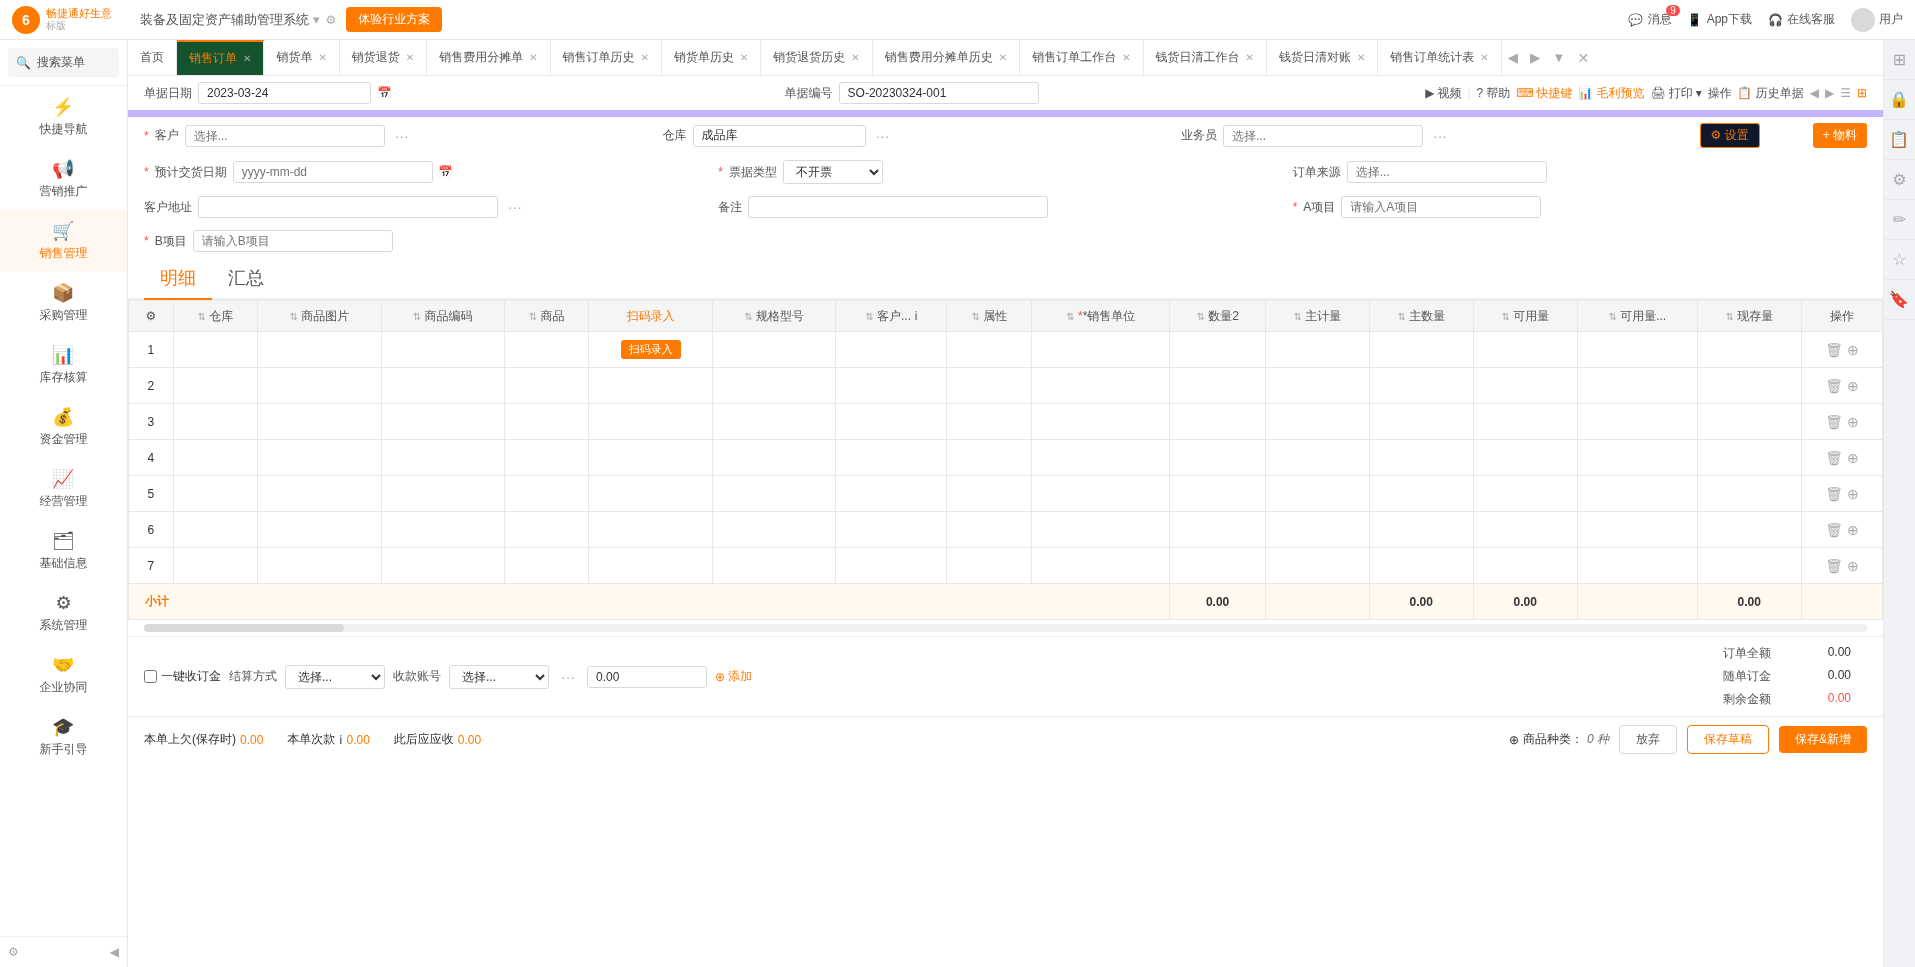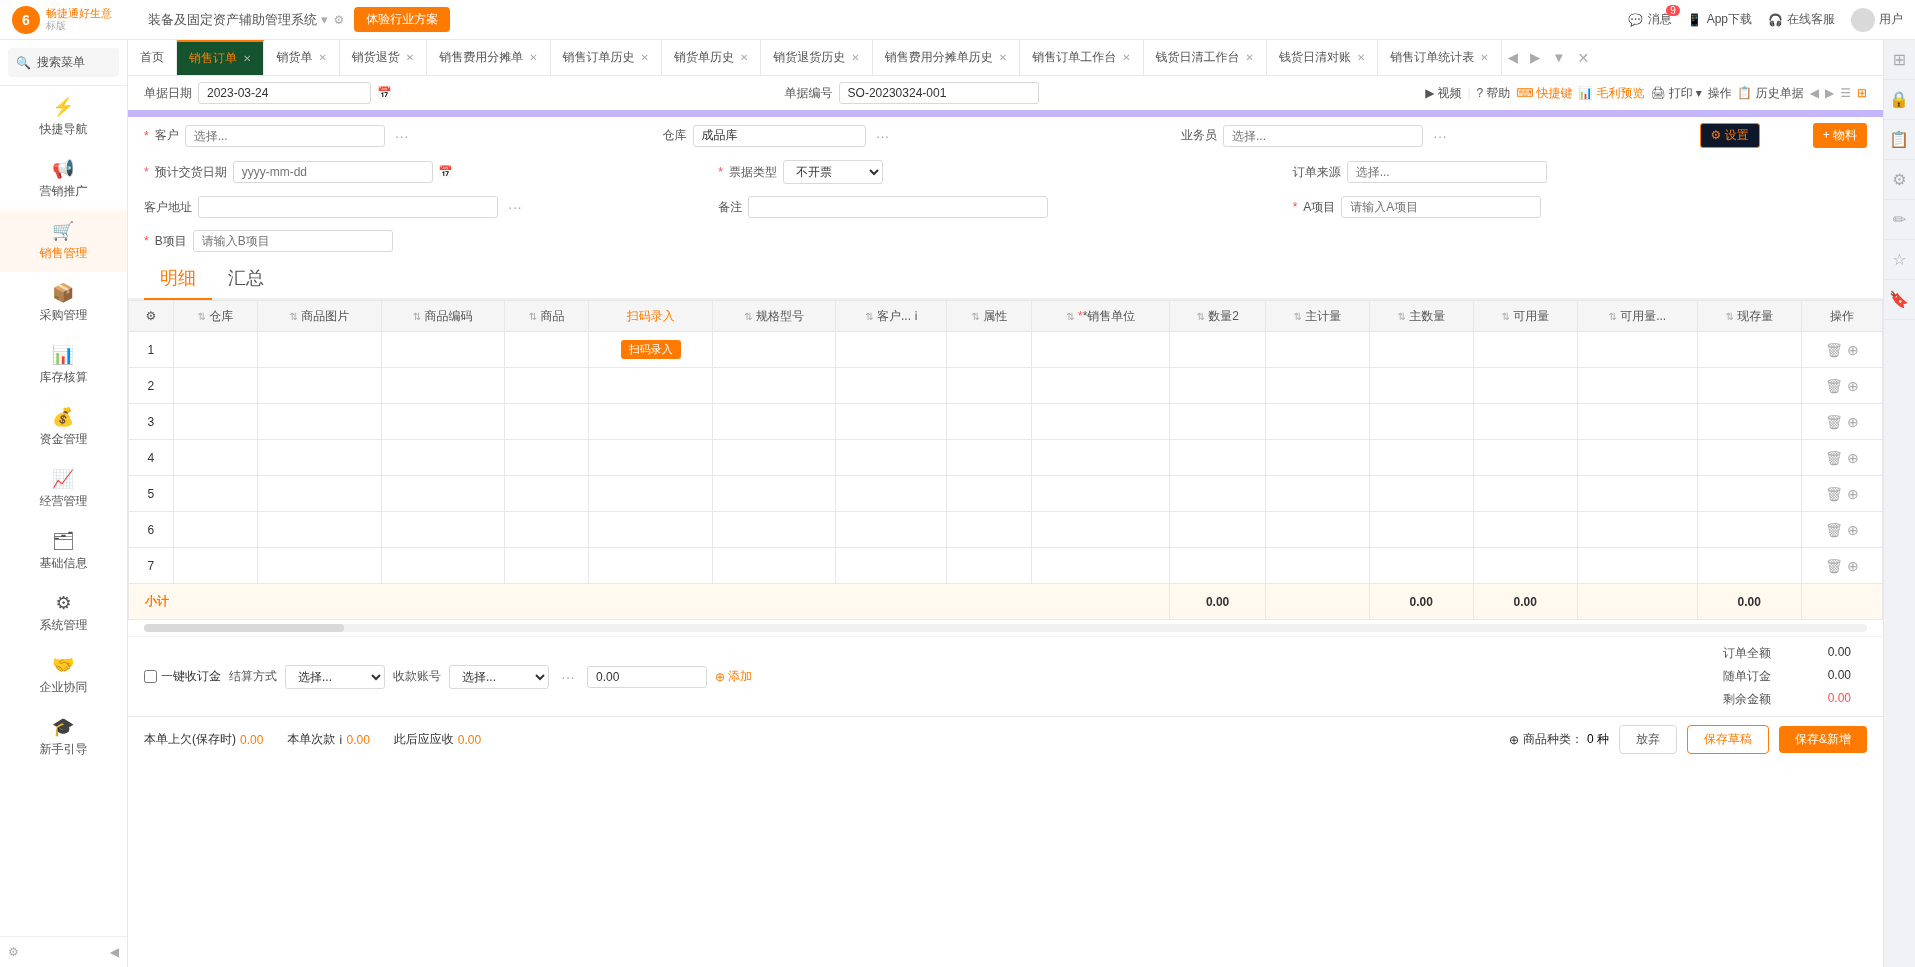--- a/index.html
+++ b/index.html
@@ -11,21 +11,21 @@
     .main-area { display: flex; flex: 1; overflow: hidden; }
     .sidebar { width: 128px; background: #fff; flex-shrink: 0; display: flex; flex-direction: column; border-right: 1px solid #e8e8e8; }
     .content-area { flex: 1; display: flex; flex-direction: column; overflow: hidden; }
     .tab-bar { height: 36px; background: #fff; display: flex; align-items: center; border-bottom: 1px solid #e8e8e8; flex-shrink: 0; overflow: hidden; }
     .main-content { flex: 1; background: #fff; overflow-y: auto; padding: 0; }
 
     
     .logo-area { display: flex; align-items: center; gap: 6px; width: 128px; }
     .logo-icon { width: 28px; height: 28px; background: #ff7a00; border-radius: 50%; display: flex; align-items: center; justify-content: center; color: white; font-size: 14px; font-weight: bold; }
     .logo-text { font-size: 11px; color: #ff7a00; line-height: 1.2; }
-    .system-title { margin-left: 8px; font-size: 13px; color: #555; display: flex; align-items: center; gap: 4px; }
+    .system-title { font-size: 13px; color: #555; display: flex; align-items: center; gap: 4px; }
     .system-title .arrow { color: #aaa; }
     .settings-btn { margin-left: 6px; color: #aaa; cursor: pointer; }
     .solution-btn { margin-left: 10px; background: #ff7a00; color: white; border: none; padding: 4px 12px; border-radius: 4px; cursor: pointer; font-size: 12px; }
     .top-right { margin-left: auto; display: flex; align-items: center; gap: 16px; font-size: 12px; color: #555; }
     .top-right .badge-item { display: flex; align-items: center; gap: 4px; cursor: pointer; position: relative; }
     .badge { background: #ff4d4f; color: white; border-radius: 10px; padding: 0 4px; font-size: 10px; position: absolute; top: -6px; right: -8px; }
     .user-avatar { width: 24px; height: 24px; background: #d9d9d9; border-radius: 50%; }
 
     
     .sidebar-search { padding: 8px; border-bottom: 1px solid #f0f0f0; }
@@ -83,21 +83,21 @@
 
     
     .bottom-bar { background: #fff; border-top: 1px solid #e8e8e8; padding: 8px 16px; display: flex; align-items: center; gap: 24px; font-size: 12px; flex-shrink: 0; }
     .bottom-bar .stat { display: flex; align-items: center; gap: 4px; }
     .bottom-bar .stat .val { color: #ff7a00; }
     .bottom-right-btns { margin-left: auto; display: flex; gap: 10px; align-items: center; }
     .btn-abandon { border: 1px solid #d9d9d9; background: white; padding: 5px 16px; border-radius: 4px; cursor: pointer; font-size: 12px; color: #555; }
     .btn-save-draft { border: 1px solid #ff7a00; background: white; color: #ff7a00; padding: 5px 16px; border-radius: 4px; cursor: pointer; font-size: 12px; }
     .btn-save-new { background: #ff7a00; color: white; border: none; padding: 5px 16px; border-radius: 4px; cursor: pointer; font-size: 12px; }
 
-    .product-count { color: #000000; font-size: 12px; }
+    .product-count { color: #737373; font-size: 12px; font-style: italic; }
     .scrollbar-area { height: 8px; background: #f0f0f0; border-radius: 4px; margin: 4px 16px; }
     .scrollbar-thumb { width: 200px; height: 8px; background: #d9d9d9; border-radius: 4px; }
 
     .right-panel { width: 32px; background: #f0f2f5; border-left: 1px solid #e8e8e8; display: flex; flex-direction: column; gap: 0; flex-shrink: 0; }
     .right-panel-btn { padding: 10px 0; text-align: center; cursor: pointer; color: #aaa; font-size: 16px; border-bottom: 1px solid #e8e8e8; }
 
     .header-actions { display: flex; align-items: center; gap: 6px; font-size: 12px; }
     .divider { color: #e8e8e8; }
 
     .checkbox-area { display: flex; align-items: center; gap: 4px; }

